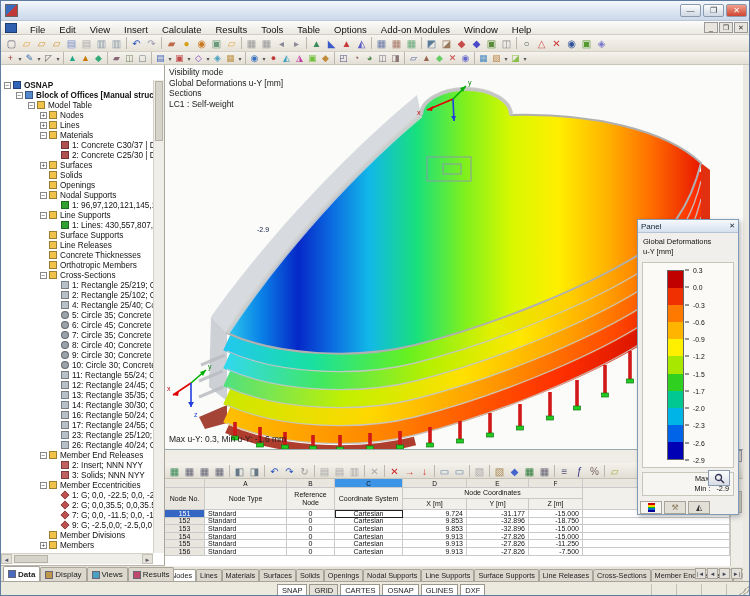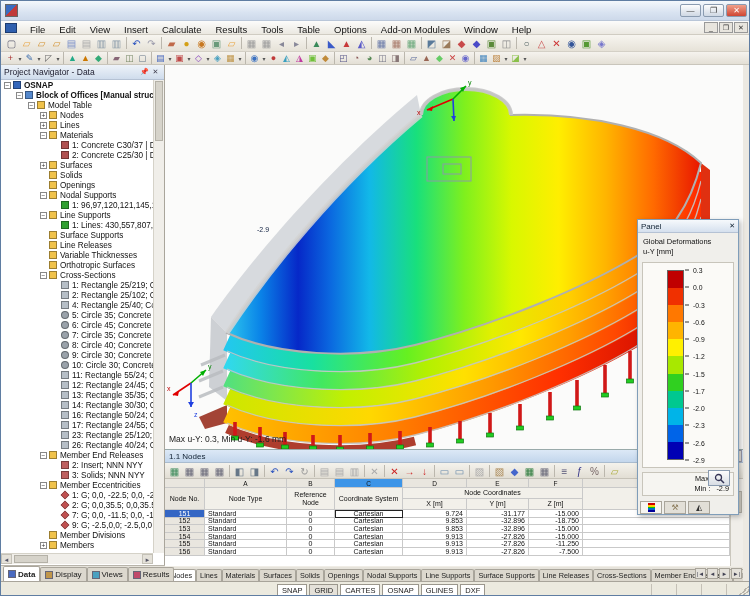--- a/index.html
+++ b/index.html
@@ -221,25 +221,20 @@
       <div class="ticon" style="color: rgb(102, 102, 204);">◉</div>
       <div class="tsep"></div>
       <div class="ticon" style="color: rgb(74, 138, 192);">▦</div>
       <div class="ticon" style="color: rgb(192, 138, 74);">▨</div>
       <span class="tdrop">▾</span>
       <div class="ticon" style="color: rgb(138, 192, 74);">◪</div>
       <span class="tdrop">▾</span>
     </div>
 
   <div id="nav" class="abs">
-    <div id="navhdr" class="abs">
-      <span>Project Navigator - Data</span>
-      <span class="hbtn">📌</span>
-      <span class="hbtn">✕</span>
-    </div>
     <div id="tree" class="abs">
         <div class="trow" style="padding-left: 3px;">
           <span class="texp">−</span>
           <span class="tico" style="background: rgb(51, 102, 187);"></span>
           <span class="tlabel" style="font-weight: bold;">OSNAP</span>
         </div>
         <div class="trow" style="padding-left: 15px;">
           <span class="texp">−</span>
           <span class="tico" style="background: rgb(85, 136, 204);"></span>
           <span class="tlabel" style="font-weight: bold;">Block of Offices [Manual structures]</span>
@@ -315,26 +310,26 @@
           <span class="tlabel">Surface Supports</span>
         </div>
         <div class="trow" style="padding-left: 39px;">
           <span style="width: 9px; flex: 0 0 auto;"></span>
           <span class="tico" style="background: rgb(240, 194, 74);"></span>
           <span class="tlabel">Line Releases</span>
         </div>
         <div class="trow" style="padding-left: 39px;">
           <span style="width: 9px; flex: 0 0 auto;"></span>
           <span class="tico" style="background: rgb(240, 194, 74);"></span>
-          <span class="tlabel">Variable Thicknesses</span>
-        </div>
-        <div class="trow" style="padding-left: 39px;">
-          <span style="width: 9px; flex: 0 0 auto;"></span>
-          <span class="tico" style="background: rgb(240, 194, 74);"></span>
-          <span class="tlabel">Orthotropic Surfaces</span>
+          <span class="tlabel">Concrete Thicknesses</span>
+        </div>
+        <div class="trow" style="padding-left: 39px;">
+          <span style="width: 9px; flex: 0 0 auto;"></span>
+          <span class="tico" style="background: rgb(240, 194, 74);"></span>
+          <span class="tlabel">Orthotropic Members</span>
         </div>
         <div class="trow" style="padding-left: 39px;">
           <span class="texp">−</span>
           <span class="tico" style="background: rgb(240, 194, 74);"></span>
           <span class="tlabel">Cross-Sections</span>
         </div>
         <div class="trow" style="padding-left: 51px;">
           <span style="width: 9px; flex: 0 0 auto;"></span>
           <span class="tico" style="background: rgb(184, 192, 200);"></span>
           <span class="tlabel">1: Rectangle 25/219; Concrete</span>
@@ -622,27 +617,30 @@
           <path d="M8,330 l6,-4 l-1,5 z" fill="#e00000"></path>
         <line x1="26" y1="318" x2="41" y2="305" stroke="#00b000"></line>
           <path d="M41,305 l-6,2 l3,4 z" fill="#00b000"></path>
         <line x1="26" y1="318" x2="26" y2="342" stroke="#2040e0"></line>
           <path d="M26,342 l-3,-5 l6,0 z" fill="#2040e0"></path>
         <text x="2" y="326" font-size="7" fill="#c00000">x</text>
         <text x="43" y="304" font-size="7" fill="#008000">y</text>
         <text x="29" y="352" font-size="7" fill="#2040e0">z</text>
       </g>
     </svg>
+    <div id="overlay" class="abs">
+        <div>Visibility mode</div>
+        <div>Global Deformations u-Y [mm]</div>
+        <div>Sections</div>
+        <div>LC1 : Self-weight</div>
+      </div>
     <div id="maxline" class="abs">Max u-Y: 0.3, Min u-Y: -1.6 mm</div>
   </div>
 
   <div id="tablewin" class="abs">
-    <div id="tabletitle" class="abs">
-      <span>1.1 Nodes</span>
-    </div>
     <div id="tclose" class="abs">✕</div>
     <div id="tabletb" class="abs">
         <div class="ticon" style="color: rgb(58, 138, 90);">▦</div>
         <div class="ticon" style="color: rgb(102, 102, 119);">▦</div>
         <div class="ticon" style="color: rgb(102, 102, 119);">▦</div>
         <div class="ticon" style="color: rgb(102, 102, 119);">▦</div>
         <div class="tsep"></div>
         <div class="ticon" style="color: rgb(102, 119, 136);">◧</div>
         <div class="ticon" style="color: rgb(102, 119, 136);">◨</div>
         <div class="tsep"></div>

